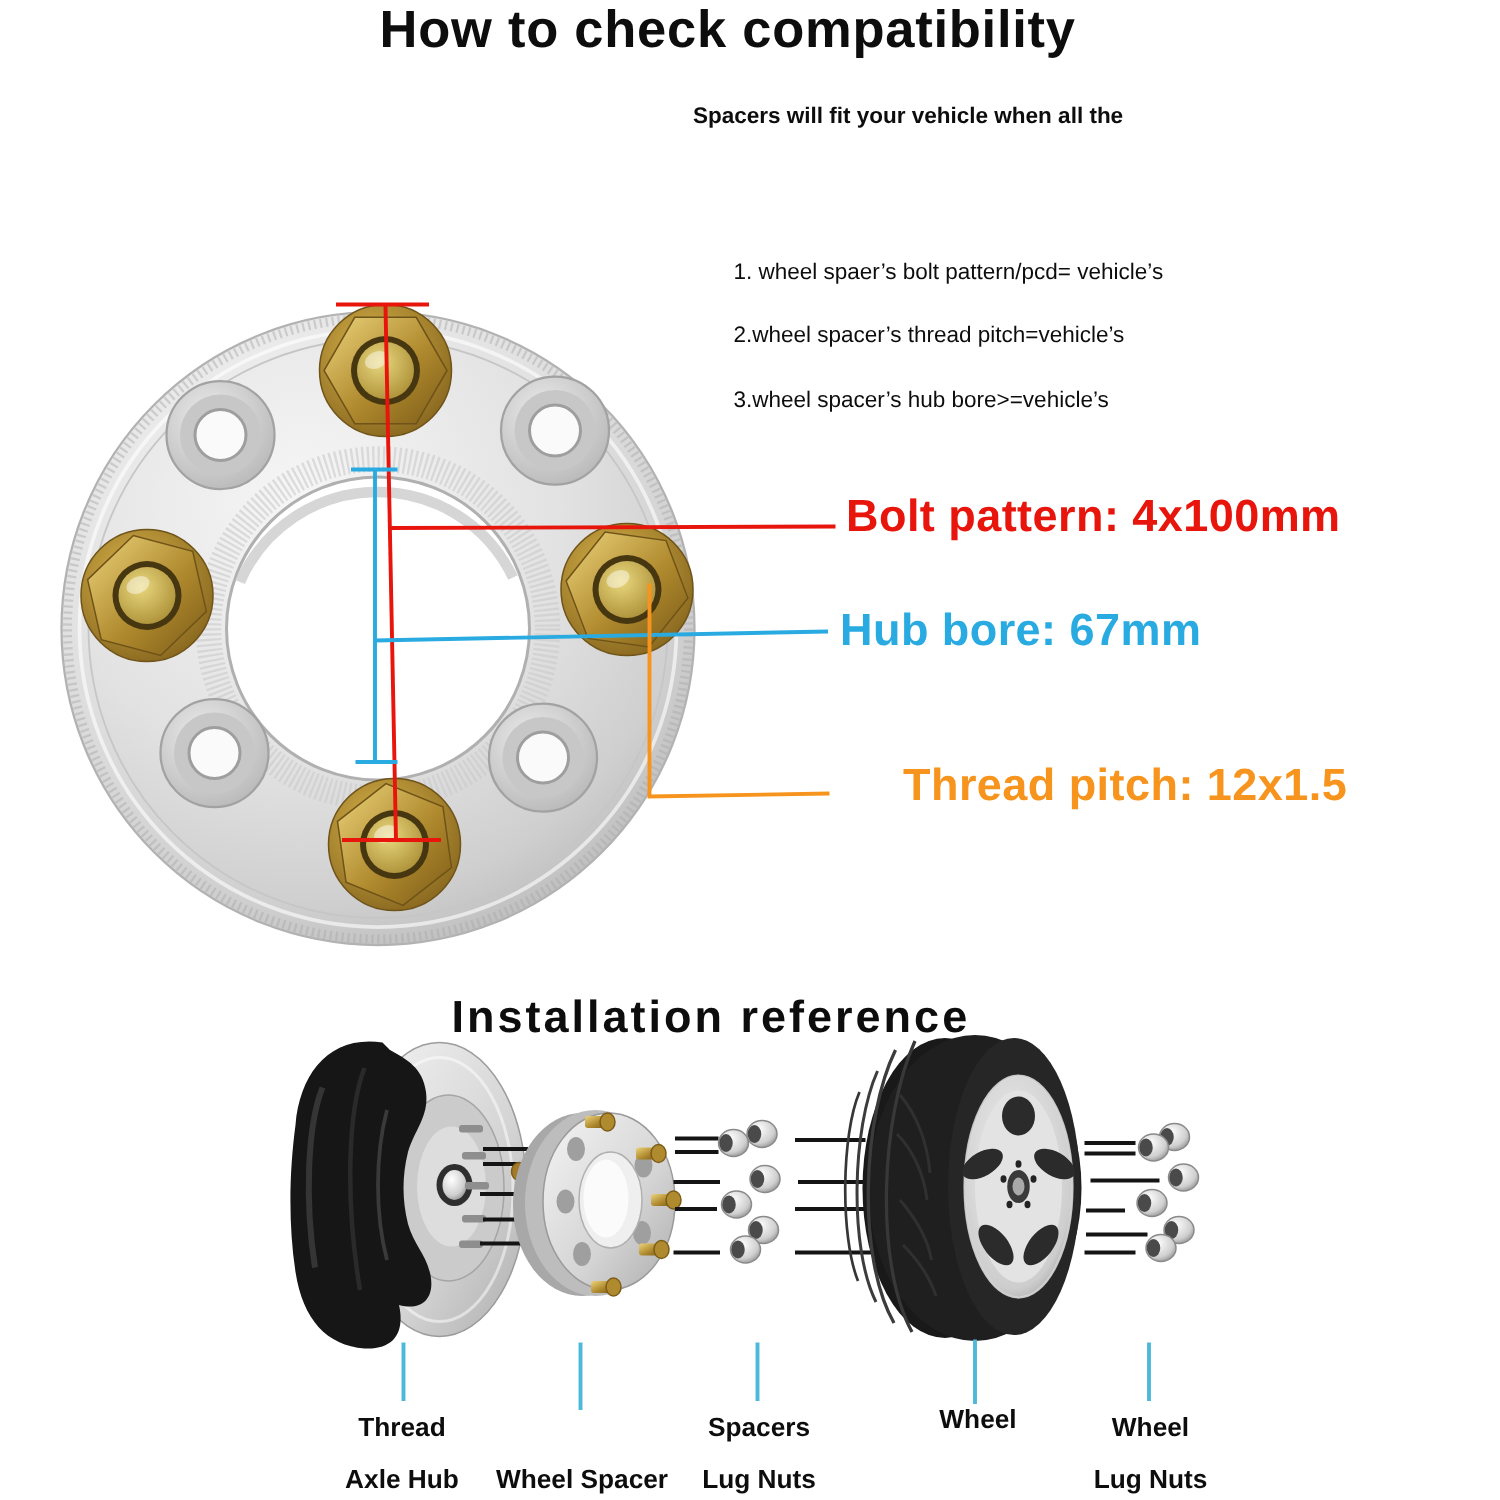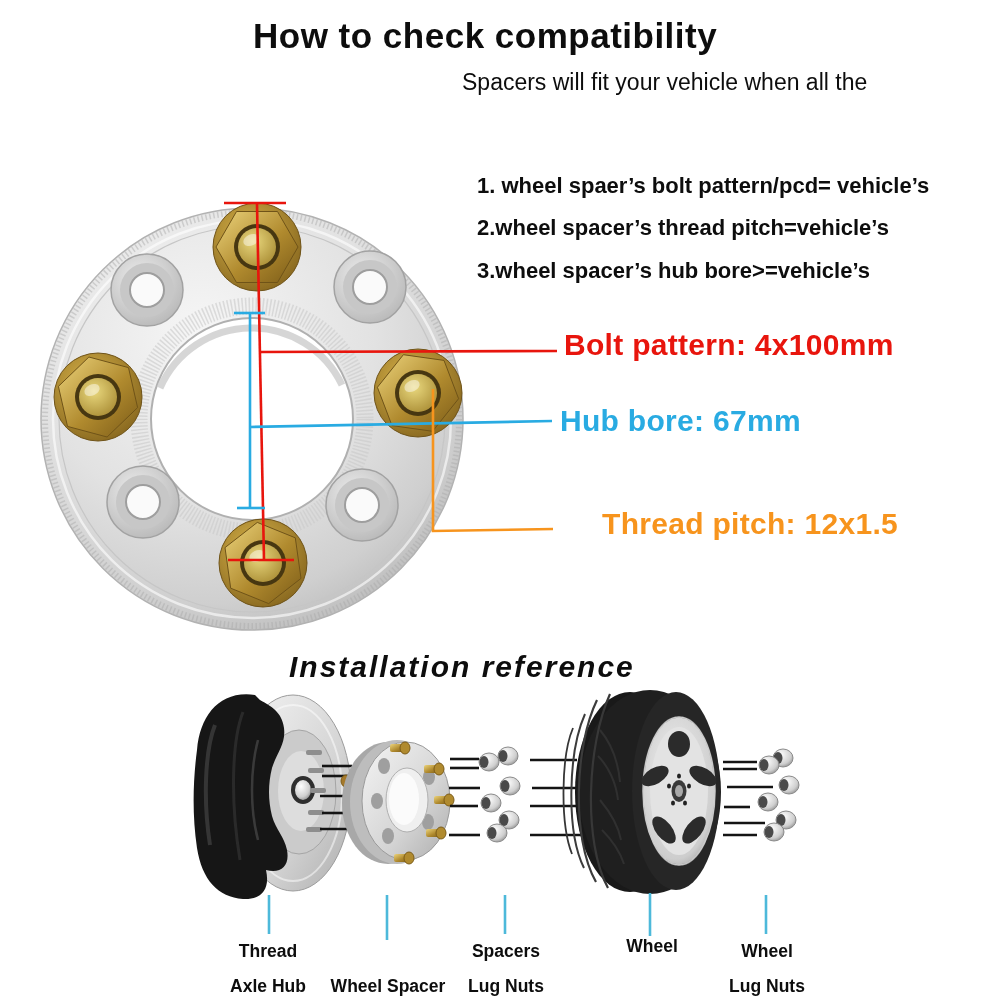--- a/index.html
+++ b/index.html
@@ -1,23 +1,23 @@
 <!DOCTYPE html>
 <html style="--red: #e8150d; --cyan: #29abe2; --orange: #f7941d; --leader: #4db9da;"><head>
 <meta charset="utf-8">
 <style>
   html,body{margin:0;padding:0;background:#fff;}
   .canvas{position:relative;width:1000px;height:1000px;background:#ffffff;overflow:hidden;
           font-family:"Liberation Sans","DejaVu Sans",sans-serif;color:#0d0d0d;}
   svg.art{position:absolute;left:0;top:0;width:1000px;height:1000px;}
   .txt{position:absolute;white-space:nowrap;line-height:1.15;}
-  .title{left:253px;top:16px;font-size:35px;font-weight:bold;letter-spacing:.5px;}
-  .intro1{left:462px;top:69px;font-size:23px;font-weight:normal;}
+  .title{left:253px;top:0;font-size:35px;font-weight:bold;letter-spacing:.5px;}
+  .intro1{left:462px;top:69px;font-size:15px;font-weight:bold;}
   .intro2{left:462px;top:112px;font-size:23px;font-weight:bold;}
-  .req{font-size:22px;font-weight:bold;}
+  .req{font-size:15px;font-weight:normal;margin-left:12px;}
   .req1{left:477px;top:173px;}
   .req2{left:477px;top:215px;}
   .req3{left:477px;top:258px;}
   .callout{font-size:30px;font-weight:bold;letter-spacing:.3px;}
   .callout-red{left:564px;top:328px;color:var(--red);text-align:center;}
   .callout-cyan{left:560px;top:404px;color:var(--cyan);}
   .callout-orange{left:560px;top:507px;color:var(--orange);margin-left:42px;}
   .inst-title{left:289px;top:650px;font-size:30px;font-weight:bold;letter-spacing:2px;}
   .part-label{position:absolute;transform:translateX(-50%);text-align:center;
               font-size:17.5px;font-weight:bold;line-height:35px;white-space:nowrap;}
@@ -340,21 +340,21 @@
   <div class="txt intro1">Spacers will fit your vehicle when all the</div>
 
   <div class="txt req req1">1. wheel spaer’s bolt pattern/pcd= vehicle’s</div>
   <div class="txt req req2">2.wheel spacer’s thread pitch=vehicle’s</div>
   <div class="txt req req3">3.wheel spacer’s hub bore&gt;=vehicle’s</div>
 
   <div class="txt callout callout-red">Bolt pattern: 4x100mm</div>
   <div class="txt callout callout-cyan">Hub bore: 67mm</div>
   <div class="txt callout callout-orange">Thread pitch: 12x1.5</div>
 
-  <h2 class="txt inst-title" style="margin:0;font-size:30px;font-style:italic;">Installation reference</h2>
+  <h2 class="txt inst-title" style="margin:12px;font-size:30px;">Installation reference</h2>
 
   <div class="part-label lbl-axle">
     <div>Thread</div>
     <div>Axle Hub</div>
   </div>
   <div class="part-label lbl-spacer">
     <div>Wheel Spacer</div>
   </div>
   <div class="part-label lbl-snuts">
     <div>Spacers</div>

